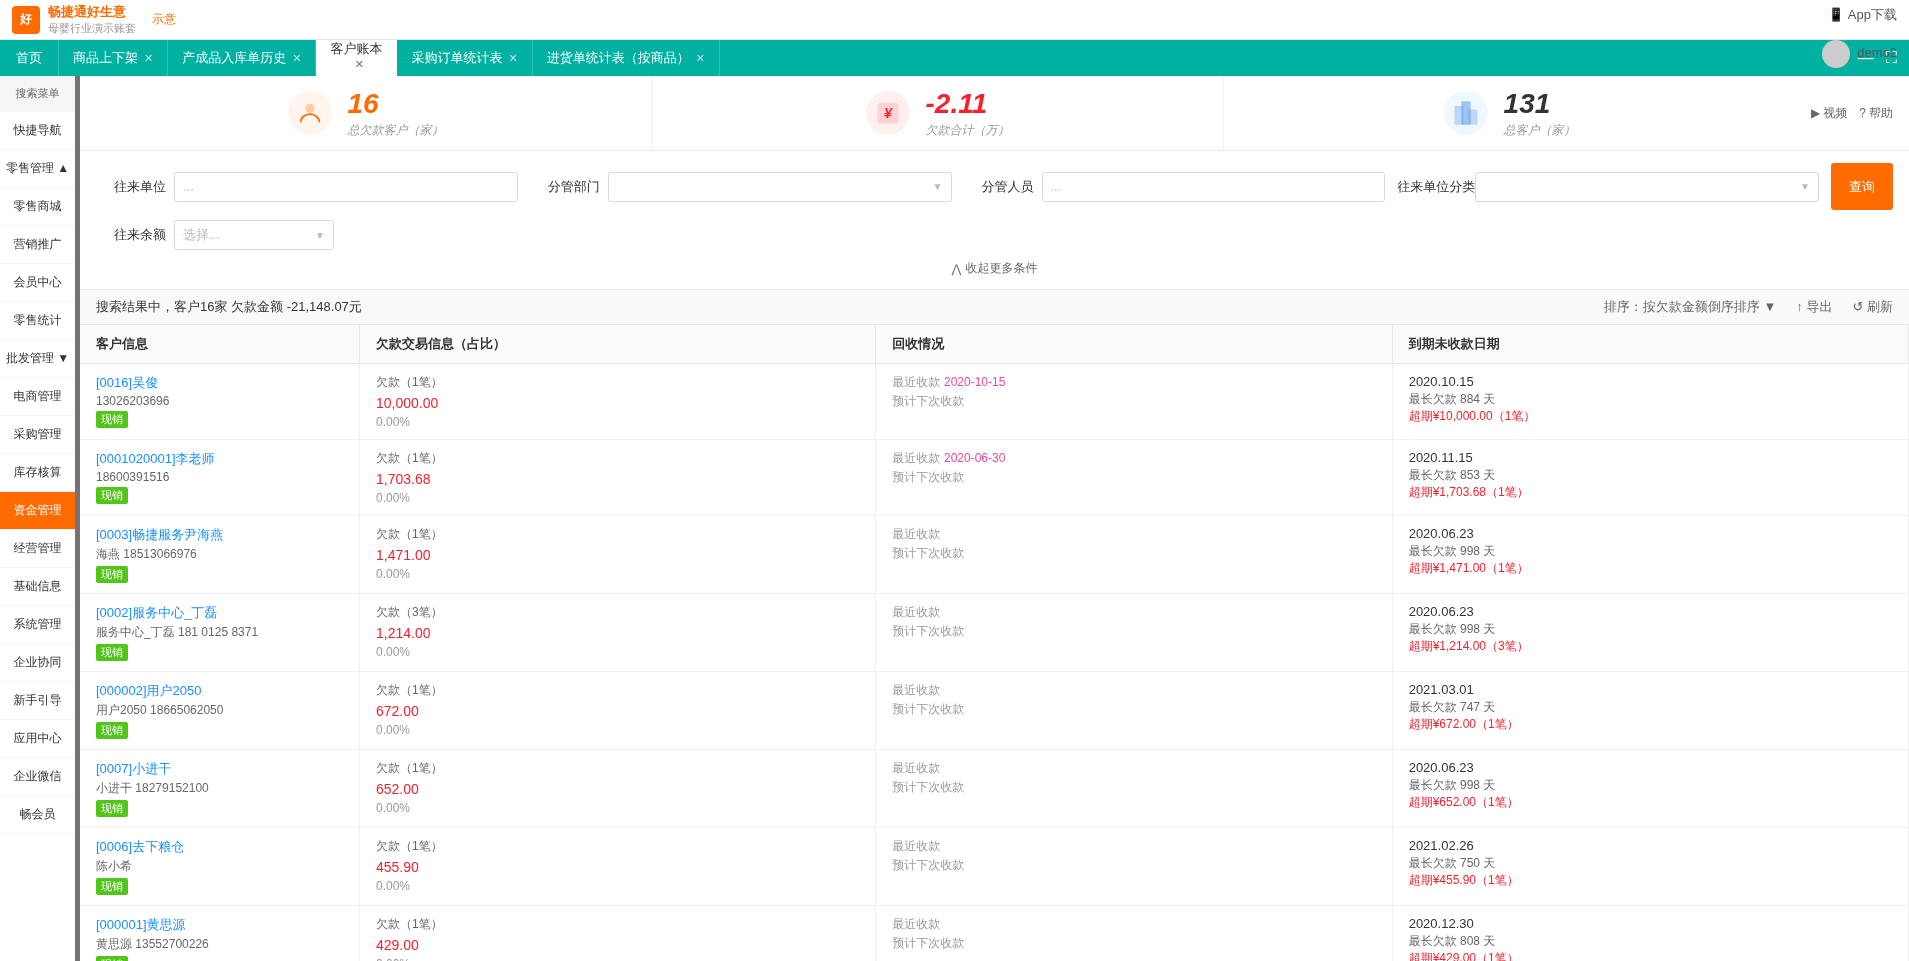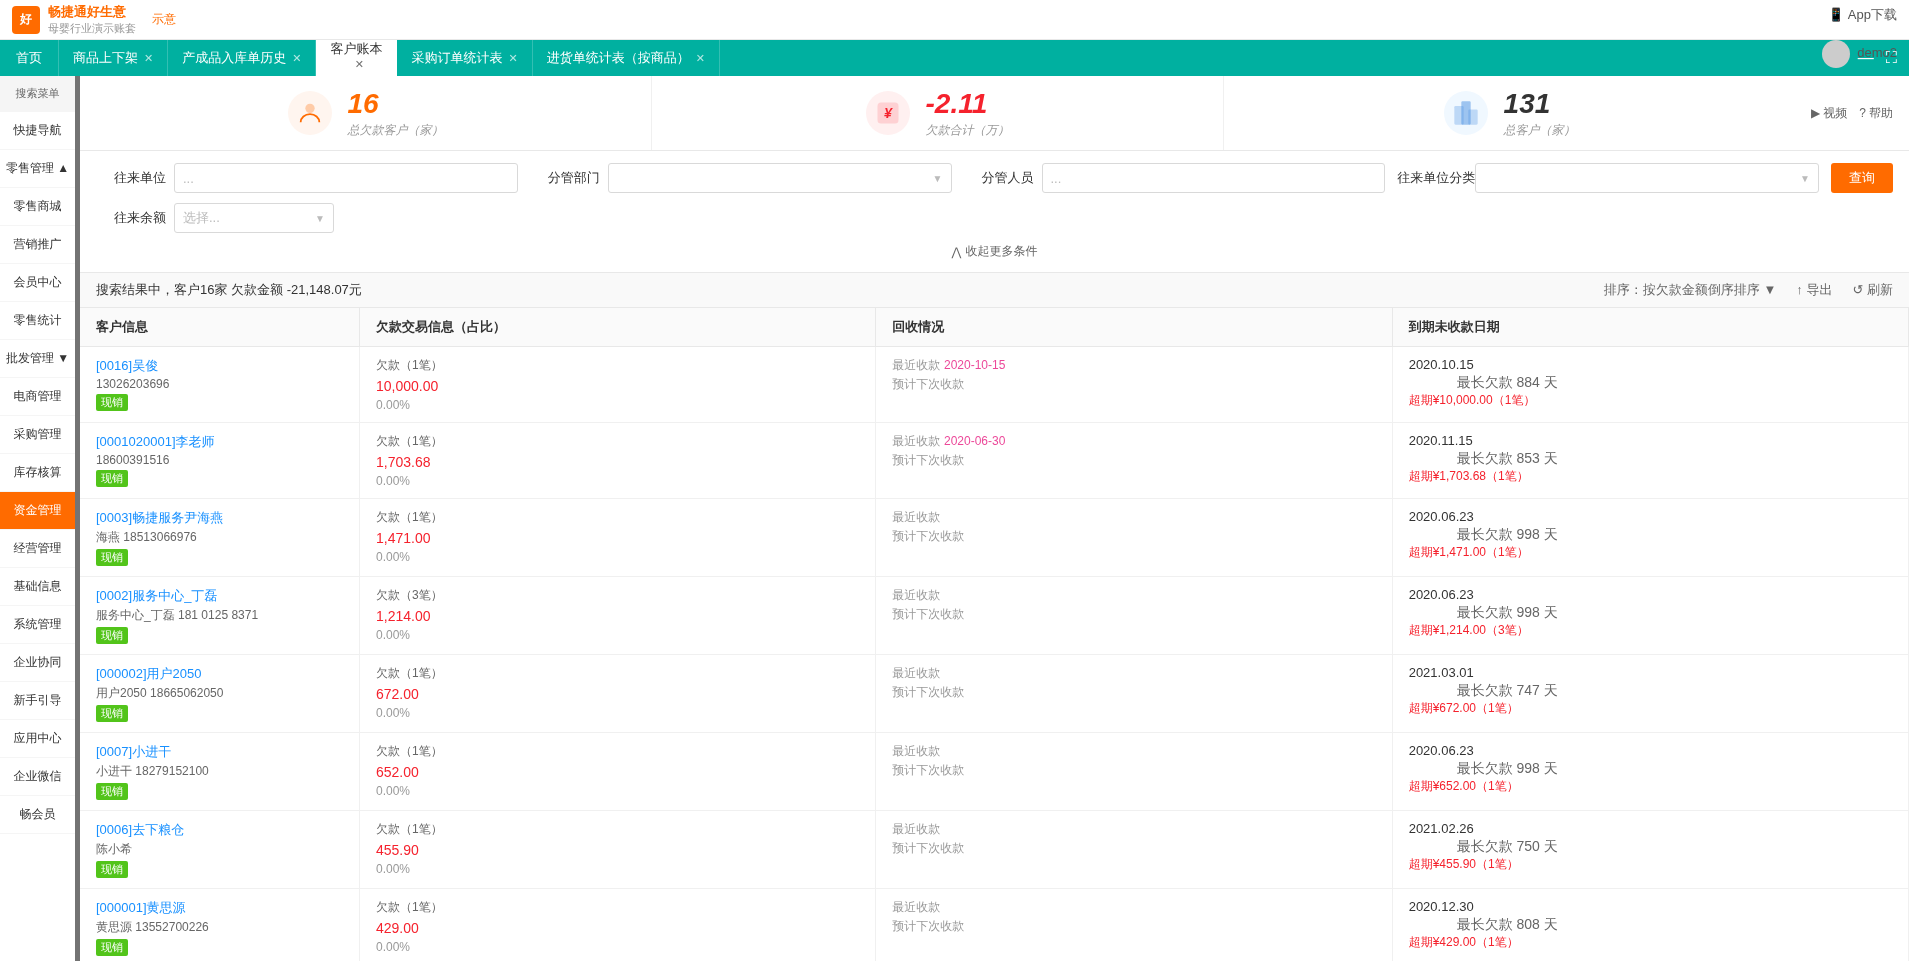--- a/index.html
+++ b/index.html
@@ -68,21 +68,21 @@
     .stat-text { display: flex; flex-direction: column; }
     .stat-bar-right { display: flex; align-items: center; gap: 12px; padding: 0 16px; font-size: 12px; color: #666; }
 
     
     .filter-area { background: #fff; padding: 12px 16px; border-bottom: 1px solid #e8e8e8; }
     .filter-row { display: flex; align-items: center; gap: 12px; margin-bottom: 10px; }
     .filter-item { display: flex; align-items: center; gap: 8px; flex: 1; }
     .filter-label { font-size: 13px; color: #333; white-space: nowrap; width: 70px; text-align: right; }
     .search-btn {
       background: #ff6b00; color: #fff; border: none; border-radius: 3px;
-      padding: 6px 18px; font-size: 13px; cursor: pointer; height: 30px; font-family: Liberation Serif, serif;
+      padding: 6px 18px; font-size: 13px; cursor: pointer; height: 47px; font-family: Liberation Serif, serif;
     }
     .collapse-row { display: flex; justify-content: center; margin-top: 4px; }
     .collapse-btn { color: #666; font-size: 12px; cursor: pointer; display: flex; align-items: center; gap: 4px; }
 
     
     .result-bar {
       display: flex; align-items: center; justify-content: space-between;
       background: #f9f9f9; padding: 8px 16px; border-bottom: 1px solid #e8e8e8;
       font-size: 13px; color: #333;
     }
@@ -109,21 +109,21 @@
     .customer-name { color: #1890ff; cursor: pointer; font-size: 13px; }
     .customer-phone { color: #666; font-size: 12px; margin-top: 2px; }
     .tag { display: inline-block; background: #52c41a; color: #fff; border-radius: 2px; padding: 1px 5px; font-size: 11px; margin-top: 3px; }
     .debt-amount { color: #f5222d; font-size: 14px; margin-top: 4px; }
     .debt-count { color: #666; font-size: 12px; }
     .debt-percent { color: #999; font-size: 12px; margin-top: 4px; }
     .return-label { color: #999; font-size: 12px; }
     .return-date { color: #ec4899; font-size: 12px; }
     .return-next { color: #999; font-size: 12px; margin-top: 2px; }
     .overdue-date { color: #333; font-size: 13px; }
-    .overdue-days { color: #666; font-size: 14px; margin-top: 2px; margin-left: 48px; }
+    .overdue-days { color: #666; font-size: 12px; margin-top: 2px; }
     .overdue-link { color: #f5222d; font-size: 12px; cursor: pointer; }
 
     
     ::-webkit-scrollbar { width: 6px; height: 6px; }
     ::-webkit-scrollbar-track { background: #f1f1f1; }
     ::-webkit-scrollbar-thumb { background: #c1c1c1; border-radius: 3px; }
 
     .dropdown-arrow { color: #bbb; }
     .filter-input-wrapper {
       display: flex; align-items: center; height: 30px;

